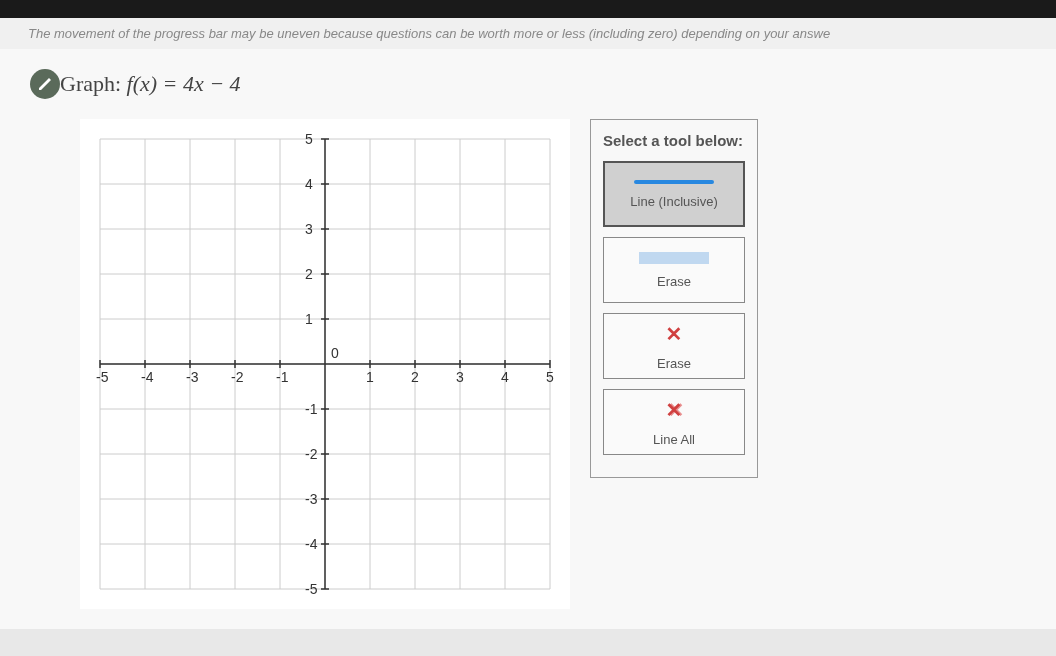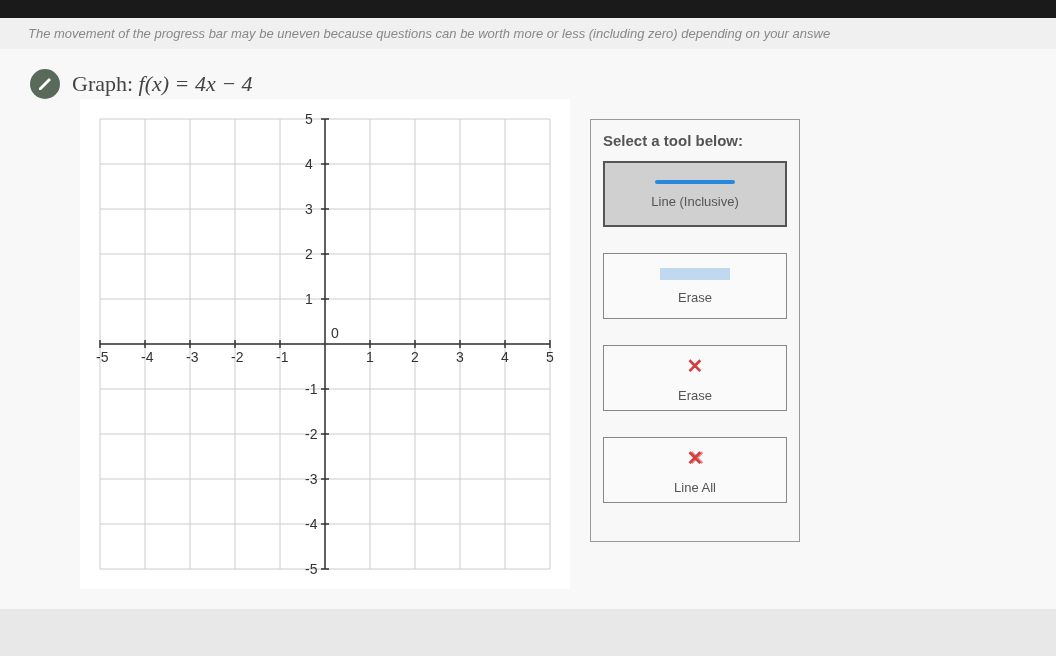--- a/index.html
+++ b/index.html
@@ -28,21 +28,21 @@
       display: flex;
       gap: 20px;
     }
     .left-section {
       display: flex;
       flex-direction: column;
     }
     .question-header {
       display: flex;
       align-items: center;
-      gap: 12px;
+      margin-bottom: 20px;
     }
     .pencil-icon {
       width: 30px;
       height: 30px;
       background: #5a6a5a;
       border-radius: 50%;
       display: flex;
       align-items: center;
       justify-content: center;
       color: white;
@@ -69,35 +69,35 @@
     .axis-label { font-size: 14px; fill: #333; font-family: Arial; }
     .right-section {
       display: flex;
       gap: 20px;
       margin-top: 50px;
     }
     .tool-panel {
       border: 1px solid #999;
       background: #f8f8f8;
       padding: 12px;
-      width: 210px;
+      width: 168px;
       height: fit-content;
     }
     .tool-title {
       font-size: 15px;
       color: #555;
       font-weight: bold;
       margin-bottom: 12px;
     }
     .tool-btn {
       border: 1px solid #888;
       background: #fafafa;
       width: 100%;
       height: 66px;
-      margin-bottom: 26px;
+      margin-bottom: 10px;
       cursor: pointer;
       display: flex;
       flex-direction: column;
       align-items: center;
       justify-content: center;
       gap: 10px;
       font-size: 13px;
       color: #555;
     }
     .tool-btn.selected {

